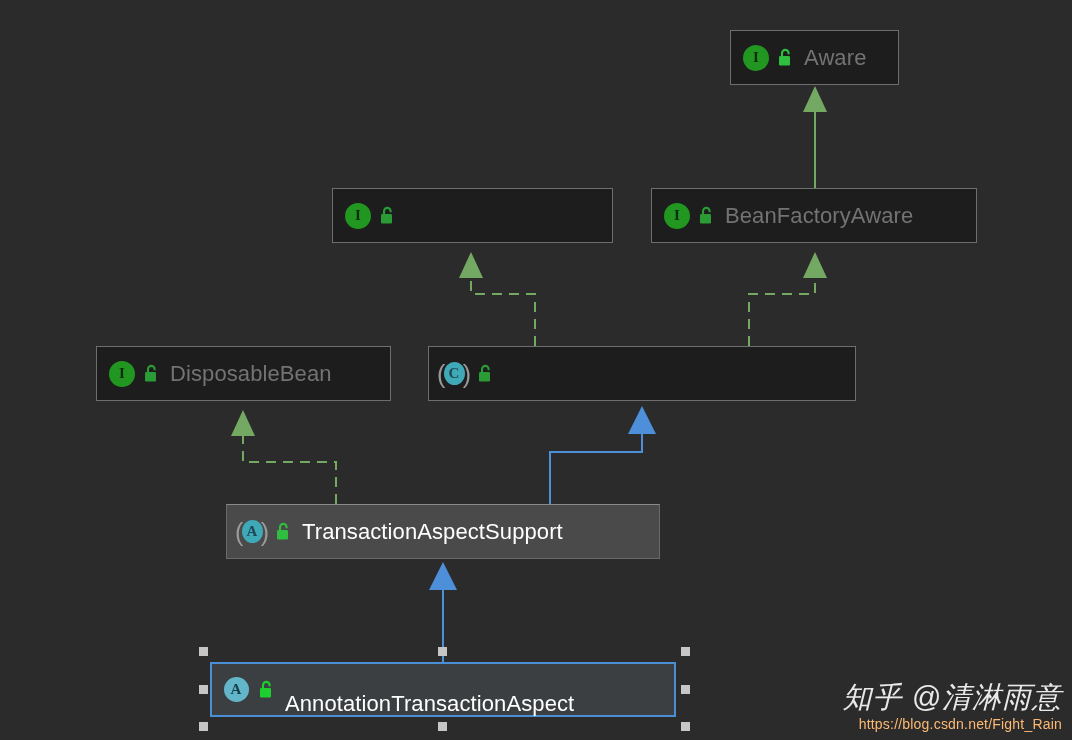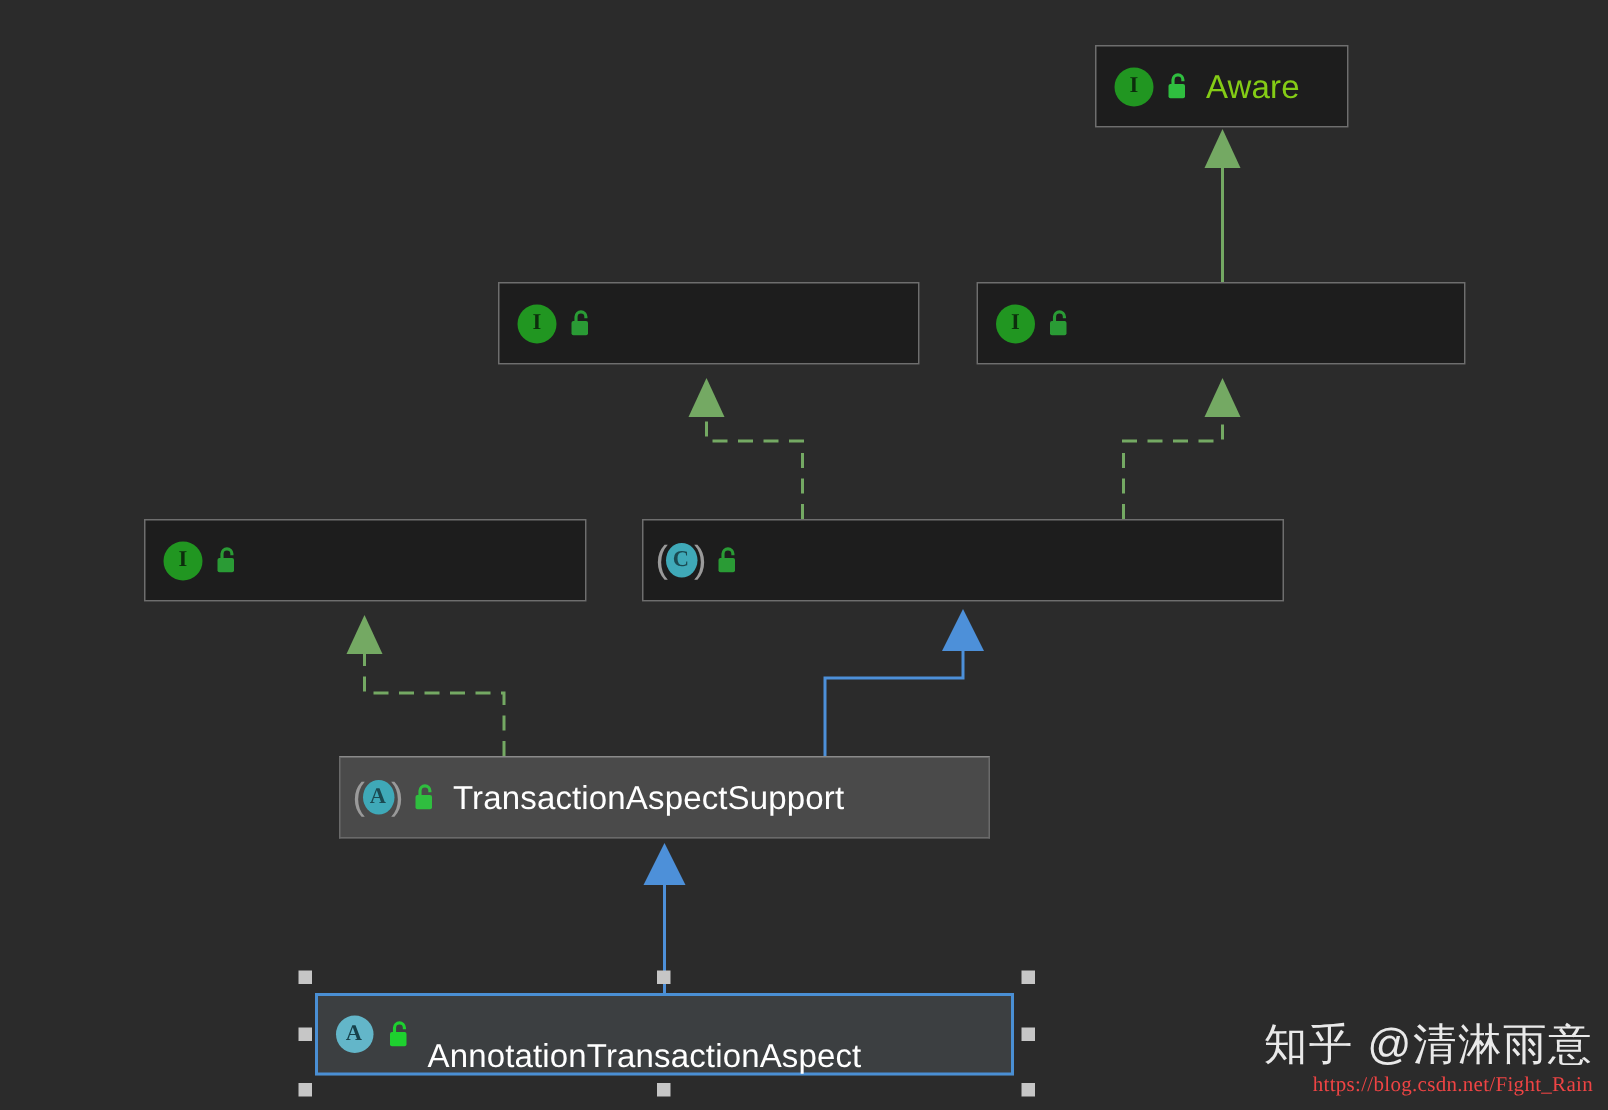--- a/index.html
+++ b/index.html
@@ -26,21 +26,21 @@
     display: flex;
     align-items: center;
     border: 1px solid #6e6e6e;
     background: #1d1d1d;
     white-space: nowrap;
     padding: 0 14px 0 12px;
     z-index: 5;
   }
   .node .label {
     font-size: 22px;
-    color: #84cc16;
+    color: #737373;
     letter-spacing: .1px;
     margin-left: 9px;
   }
   
   .node.hovered {
     background: #4a4a4a;
     border-color: #6a6a6a;
     border-top-color: #8a8a8a;
   }
   .node.hovered .label { color: #ffffff; }
@@ -108,27 +108,27 @@
     position: absolute;
     right: 10px; bottom: 8px;
     text-align: right;
     z-index: 8;
   }
   #watermark .wm-main {
     font-size: 29px;
     color: #e9e9e9;
     letter-spacing: 1px;
     line-height: 1.1;
+    font-style: italic;
   }
   #watermark .wm-url {
     font-size: 14px;
-    color: #ef4444;
+    color: #fdba74;
     margin-top: 2px;
     letter-spacing: .2px;
-    font-family: Liberation Serif, serif;
   }
 </style>
 </head>
 <body>
 
 <div id="canvas">
 
   <svg id="edges" viewBox="0 0 1072 740" width="1072" height="740">
     <defs></defs>
 
@@ -191,32 +191,34 @@
   <div class="node" style="left:651px; top:188px; width:326px; height:55px;">
     <span class="ic icon-interface">
         <span>I</span>
       </span>
     <span class="ic icon-unlock" style="margin-left:9px;">
       <svg width="17" height="19" viewBox="0 0 17 19">
         <path d="M4 8 V5.2 A3.3 3.3 0 0 1 10.6 5.2 V6.2" fill="none" stroke="#2a9b35" stroke-width="2.1"></path>
         <rect x="1" y="8" width="11" height="9.5" rx="1.3" fill="#2a9b35"></rect>
       </svg>
     </span>
+    <span class="label">BeanFactoryAware</span>
   </div>
 
   <div class="node" style="left:96px; top:346px; width:295px; height:55px;">
     <span class="ic icon-interface">
         <span>I</span>
       </span>
     <span class="ic icon-unlock" style="margin-left:9px;">
       <svg width="17" height="19" viewBox="0 0 17 19">
         <path d="M4 8 V5.2 A3.3 3.3 0 0 1 10.6 5.2 V6.2" fill="none" stroke="#2a9b35" stroke-width="2.1"></path>
         <rect x="1" y="8" width="11" height="9.5" rx="1.3" fill="#2a9b35"></rect>
       </svg>
     </span>
+    <span class="label">DisposableBean</span>
   </div>
 
   <div class="node" style="left:428px; top:346px; width:428px; height:55px; padding-left:8px;">
     <span class="ic icon-abs">
       <span class="paren l">(</span>
       <span class="glyph round">C</span>
       <span class="paren r">)</span>
     </span>
     <span class="ic icon-unlock" style="margin-left:7px;">
       <svg width="17" height="19" viewBox="0 0 17 19">

